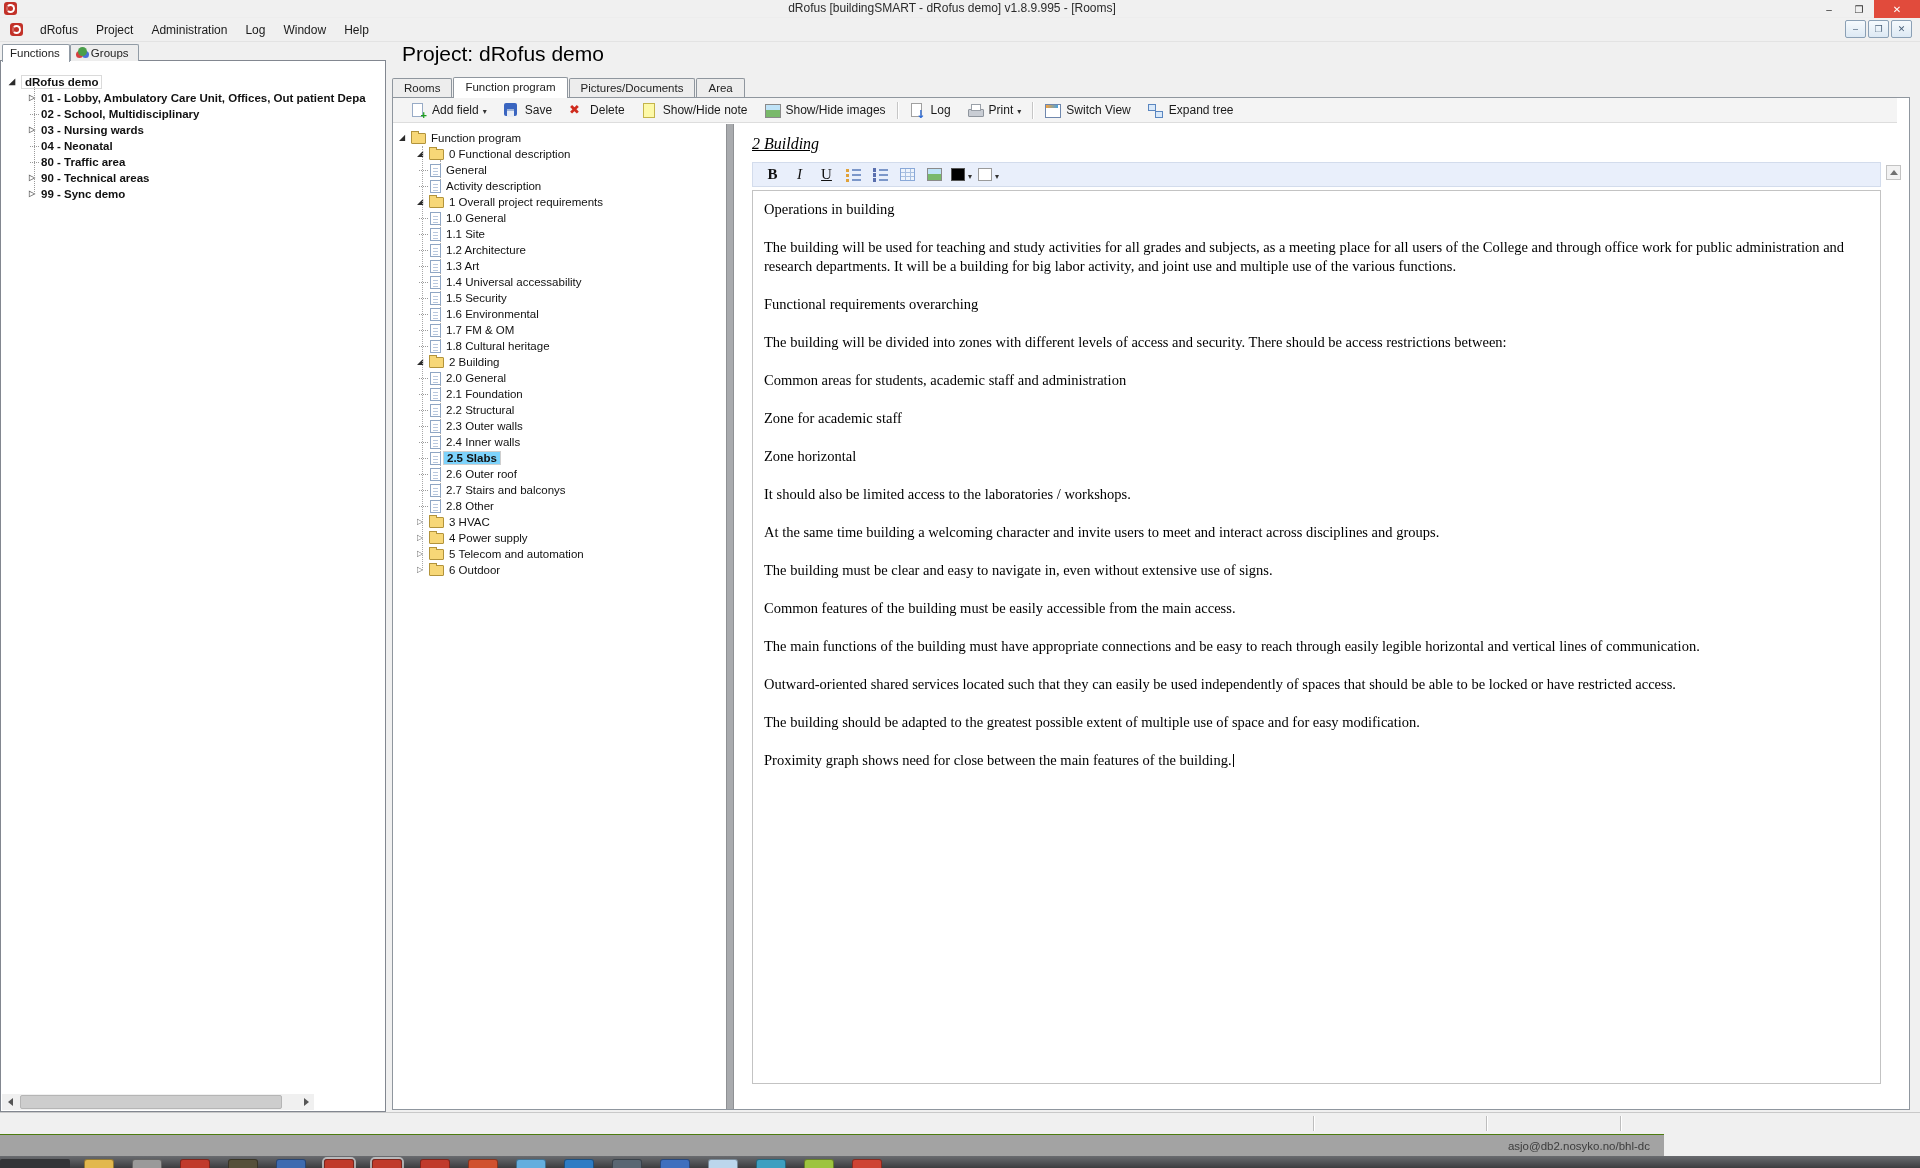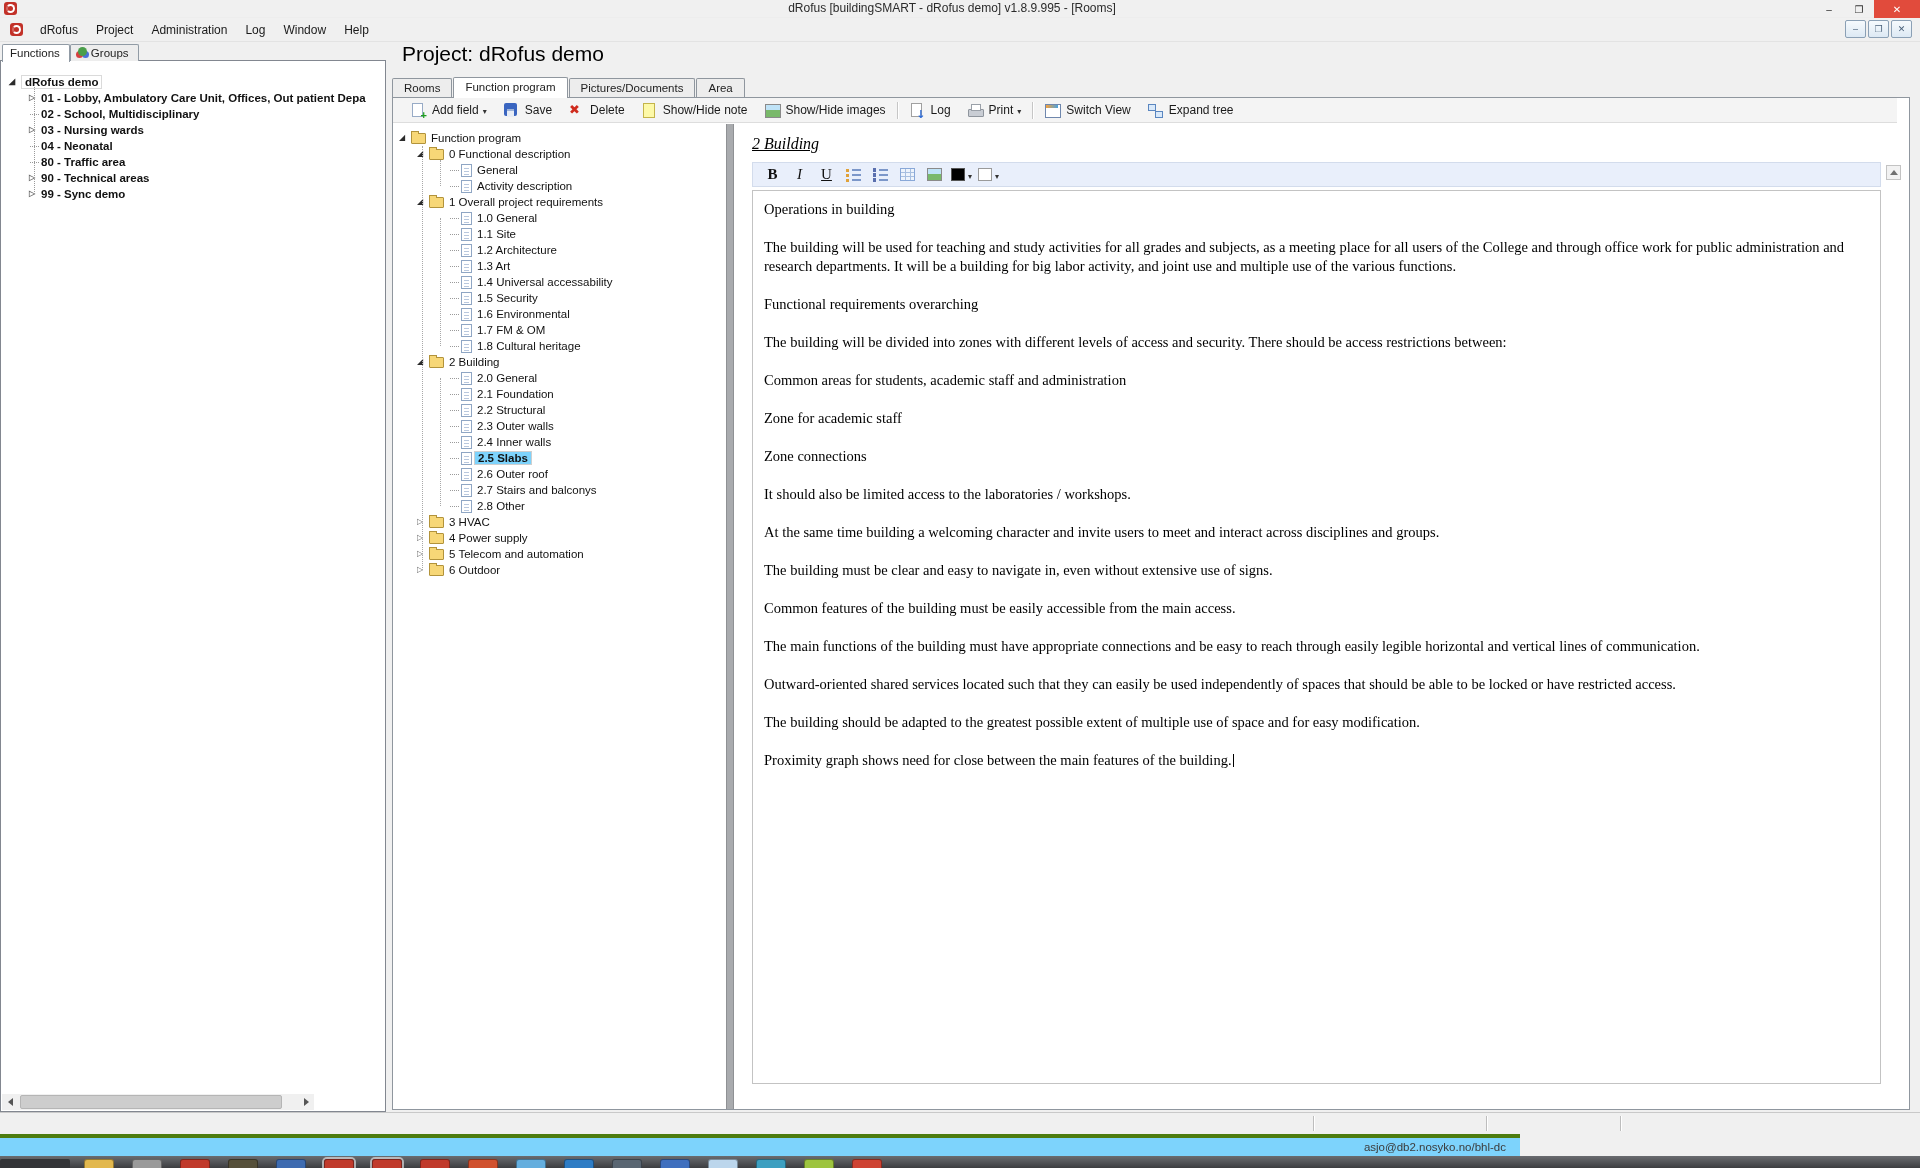--- a/index.html
+++ b/index.html
@@ -88,21 +88,21 @@
   .ti-expand-tree-icon::before{content:"";position:absolute;left:1px;top:2px;width:6px;height:5px;background:#d9e9fa;border:1px solid #5a86c0;}
   .ti-expand-tree-icon::after{content:"";position:absolute;left:8px;top:9px;width:6px;height:5px;background:#d9e9fa;border:1px solid #5a86c0;}
 
   .m-panes{position:absolute;left:0;top:26px;right:0;bottom:0;display:flex;}
   .func-pane{width:333px;flex:none;background:#fff;position:relative;padding-top:6px;overflow:hidden;}
   .v-split{width:8px;flex:none;background:#a9abae;border-left:1px solid #8f9194;border-right:1px solid #8f9194;}
   .ed-pane{flex:1;background:#fff;position:relative;overflow:hidden;}
 
   
   .frow{height:16px;display:flex;align-items:center;font-size:11.5px;color:#111;white-space:nowrap;}
-  .frow.l0{padding-left:6px;} .frow.l1{padding-left:24px;} .frow.l2{padding-left:56px;}
+  .frow.l0{padding-left:6px;} .frow.l1{padding-left:24px;} .frow.l2{padding-left:25px;}
   .fold{width:15px;height:11px;background:#f7d777;border:1px solid #b2933b;border-radius:1px;
     position:relative;margin:0 5px 0 0;flex:none;}
   .fold::before{content:"";position:absolute;left:-1px;top:-3px;width:6px;height:2px;background:#f7d777;
     border:1px solid #b2933b;border-bottom:none;}
   .doc{width:11px;height:13px;background:#fff;border:1px solid #8fa6c4;margin-right:5px;flex:none;position:relative;}
   .doc::before{content:"";position:absolute;left:2px;top:3px;right:2px;height:8px;
     background:repeating-linear-gradient(#b9c8de 0 1px,transparent 1px 3px);}
   .fguide{position:absolute;border-left:1px dotted #a8a8a8;}
   .sel{background:#7dd3fc;border:1px solid #cfcfcf;padding:0 3px;margin-left:-3px;font-weight:bold;}
 
@@ -135,21 +135,21 @@
   .ed-up::before{content:"";width:0;height:0;border-left:4px solid transparent;border-right:4px solid transparent;
     border-bottom:5px solid #707070;}
   .ed-text{position:absolute;left:18px;right:28px;top:66px;bottom:25px;border:1px solid #c3c3c3;
     padding:9px 11px;overflow:hidden;}
   .ed-text p{font:14.5px/19px "Liberation Serif",serif;color:#000;margin:0 0 19px 0;}
   .caret-bar{display:inline-block;width:1px;height:13px;background:#000;vertical-align:-2px;margin-left:1px;}
 
   
   .sb1{position:absolute;left:0;top:1112px;width:1920px;height:22px;background:#f0f0f0;border-top:1px solid #c9c9c9;}
   .sb-sep{position:absolute;top:3px;bottom:3px;width:1px;background:#bdbdbd;box-shadow:1px 0 0 #fff;}
-  .sb2{position:absolute;left:0;top:1134px;width:1520px;height:22px;background:#7dd3fc;border-top:4px solid #4d7c0f;
+  .sb2{position:absolute;left:0;top:1134px;width:1664px;height:22px;background:#a3a3a3;border-top:1px solid #4d7c0f;
     display:flex;align-items:center;justify-content:flex-end;padding-right:14px;font-size:11.5px;color:#3c3c3c;}
   .taskbar{position:absolute;left:0;top:1156px;width:1920px;height:12px;overflow:hidden;
     background:linear-gradient(#6a6c70,#3c3d40);}
   .tk-row{position:absolute;left:0;top:3px;display:flex;align-items:flex-start;}
   .tk-start{width:70px;height:24px;background:#333437;border-radius:2px;margin-right:14px;flex:none;}
   .tk-item{width:30px;height:24px;border-radius:3px;margin-right:18px;flex:none;border:1px solid rgba(0,0,0,.35);}
   .tk-item.active{box-shadow:0 0 0 2px rgba(255,255,255,.55);}
 </style>
 </head>
 <body>
@@ -468,21 +468,21 @@
             </span>
           </div>
         <div class="ed-up"></div>
         <div class="ed-text" id="ed-text">
             <p>Operations in building</p>
             <p>The building will be used for teaching and study activities for all grades and subjects, as a meeting place for all users of the College and through office work for public administration and research departments. It will be a building for big labor activity, and joint use and multiple use of the various functions.</p>
             <p>Functional requirements overarching</p>
             <p>The building will be divided into zones with different levels of access and security. There should be access restrictions between:</p>
             <p>Common areas for students, academic staff and administration</p>
             <p>Zone for academic staff</p>
-            <p>Zone connections</p>
+            <p>Zone horizontal</p>
             <p>It should also be limited access to the laboratories / workshops.</p>
             <p>At the same time building a welcoming character and invite users to meet and interact across disciplines and groups.</p>
             <p>The building must be clear and easy to navigate in, even without extensive use of signs.</p>
             <p>Common features of the building must be easily accessible from the main access.</p>
             <p>The main functions of the building must have appropriate connections and be easy to reach through easily legible horizontal and vertical lines of communication.</p>
             <p>Outward-oriented shared services located such that they can easily be used independently of spaces that should be able to be locked or have restricted access.</p>
             <p>The building should be adapted to the greatest possible extent of multiple use of space and for easy modification.</p>
             <p>Proximity graph shows need for close between the main features of the building.<span class="caret-bar"></span></p>
           </div>
       </div>

